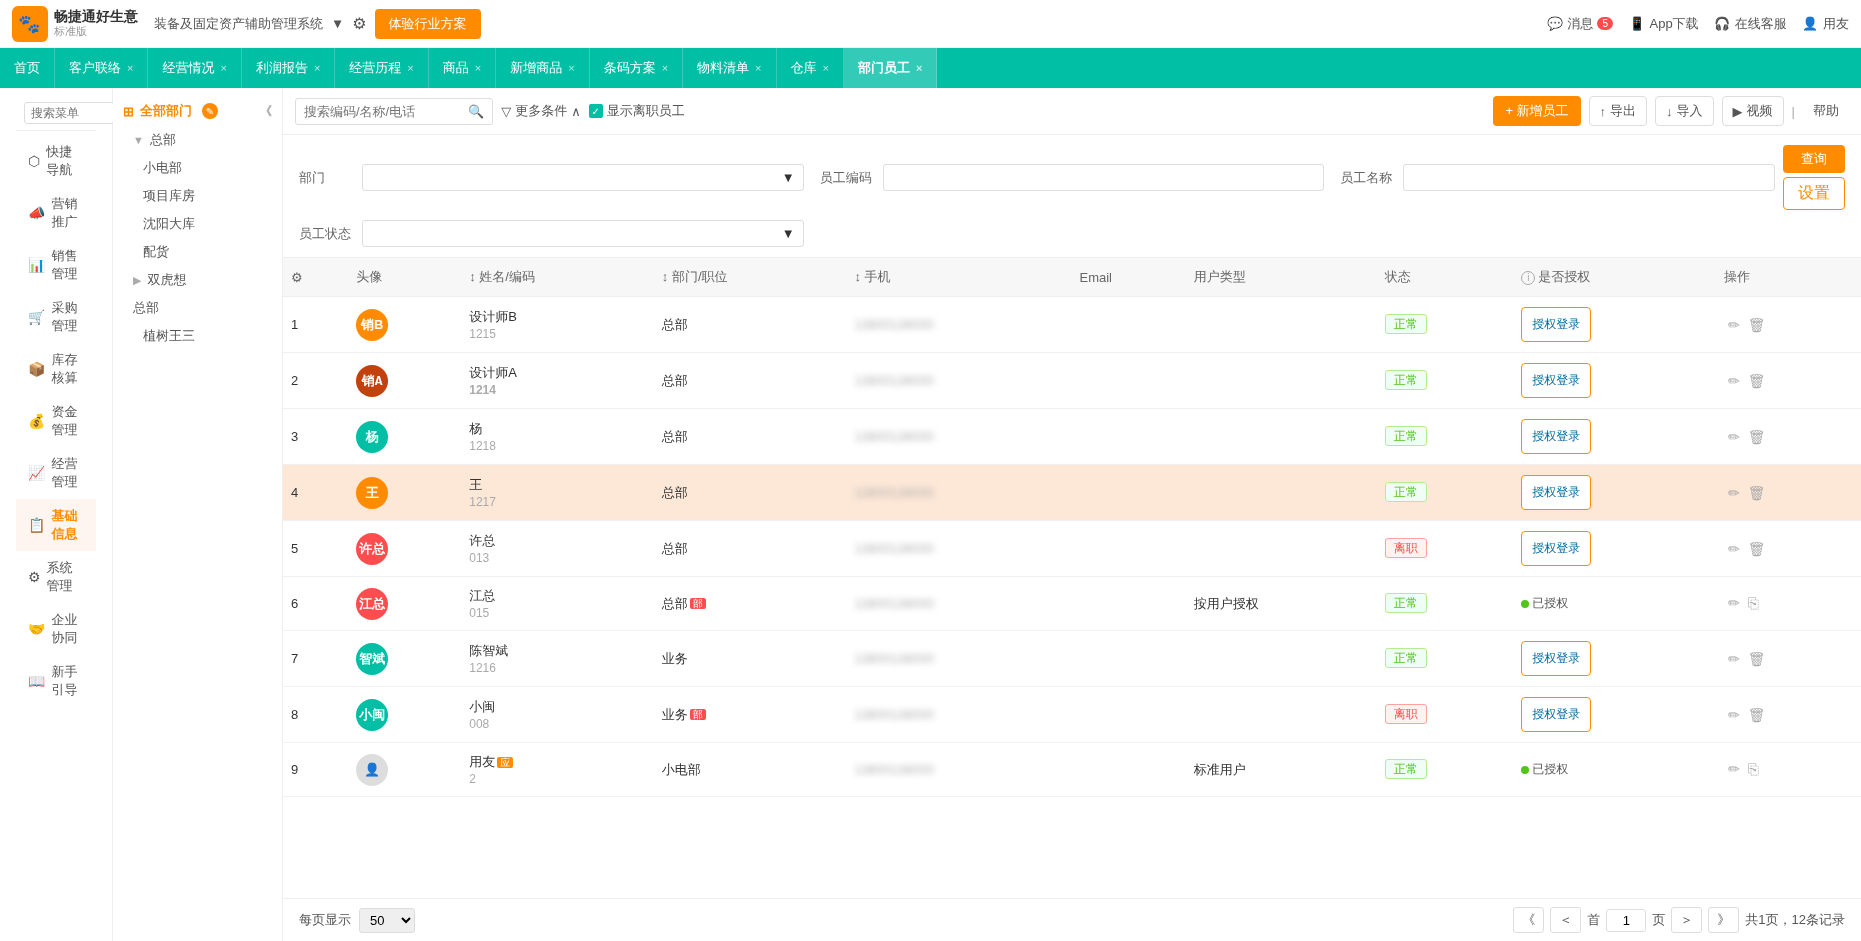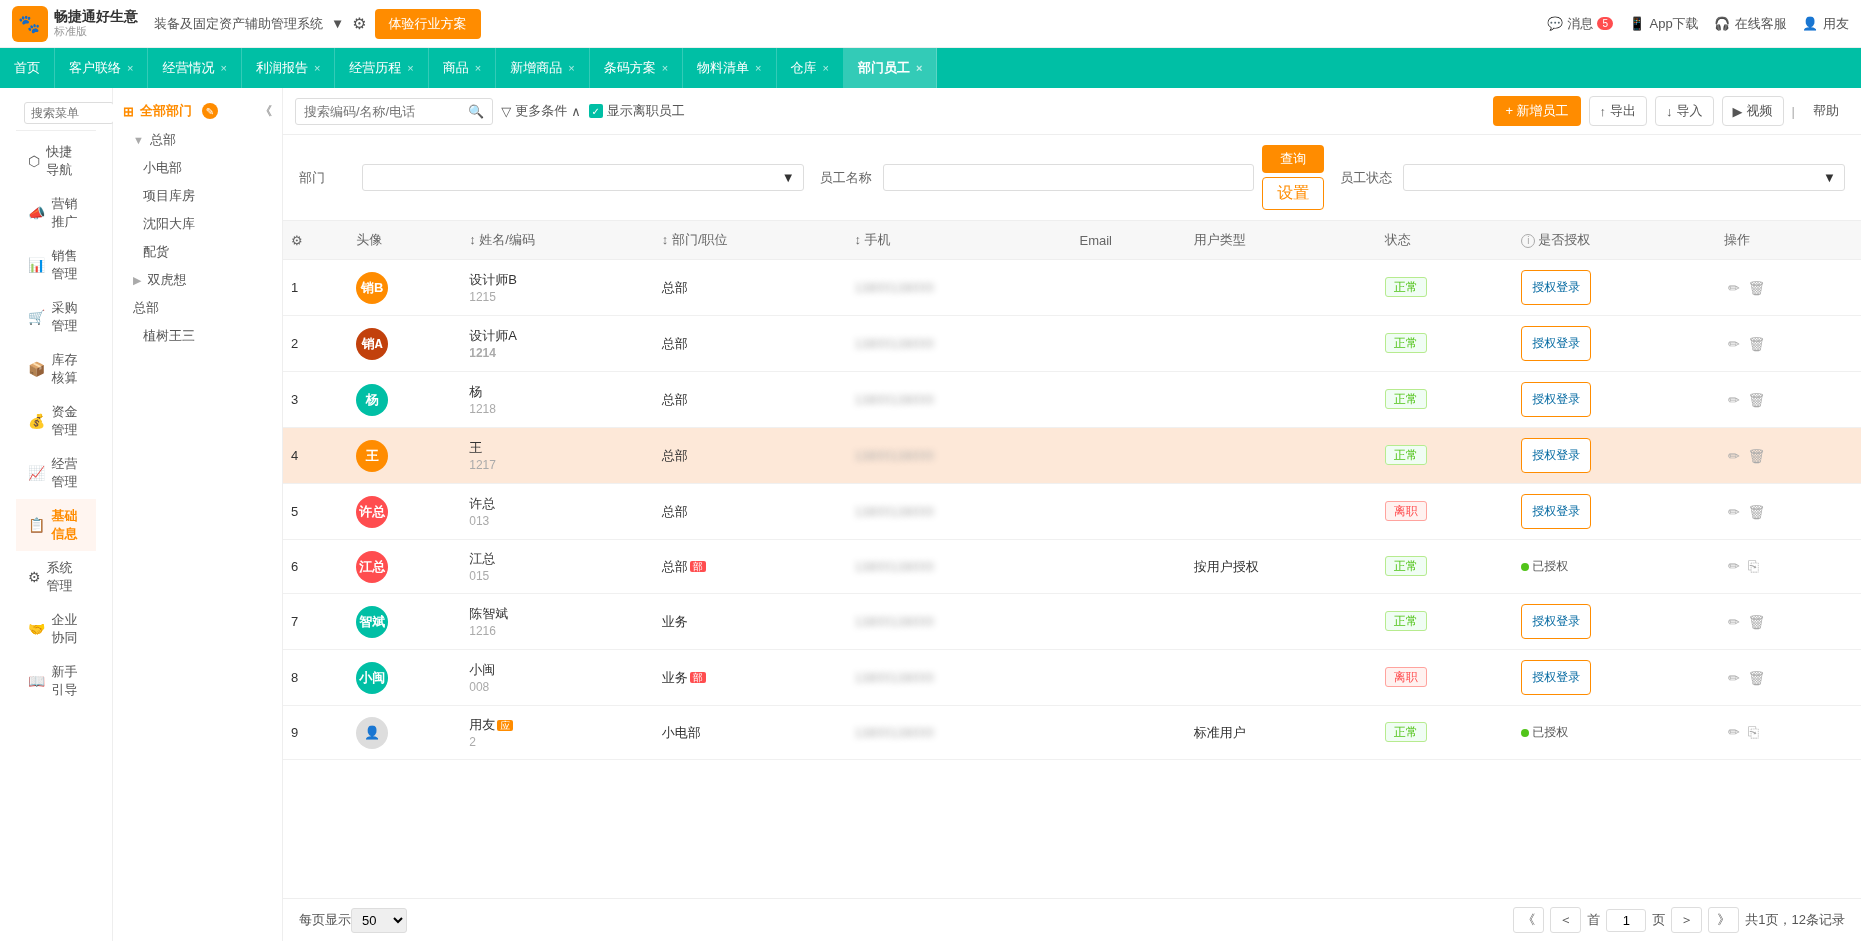--- a/index.html
+++ b/index.html
@@ -88,21 +88,21 @@
     .status-resigned { background: #fff2f0; color: #ff4d4f; border: 1px solid #ffa39e; }
     .auth-btn { border: 1px solid #ff8c00; color: #0369a1; background: #fff; border-radius: 4px; padding: 8px 10px; cursor: pointer; font-size: 12px; white-space: nowrap; }
     .authorized { color: #555; font-size: 12px; display: flex; align-items: center; gap: 3px; }
     .dot-green { width: 8px; height: 8px; border-radius: 50%; background: #52c41a; display: inline-block; }
     .op-btn { background: none; border: none; cursor: pointer; color: #aaa; font-size: 14px; padding: 2px 4px; }
     .dept-tag { background: #ff4d4f; color: #fff; border-radius: 2px; font-size: 10px; padding: 0 3px; margin-left: 2px; vertical-align: middle; }
     .app-tag { background: #ff8c00; color: #fff; border-radius: 2px; font-size: 10px; padding: 0 3px; margin-left: 2px; vertical-align: middle; }
     .blurred { color: transparent; text-shadow: 0 0 6px #aaa; user-select: none; }
 
     
-    .pagination { background: #fff; border-top: 1px solid #eee; padding: 8px 16px; display: flex; align-items: center; font-size: 13px; color: #555; }
+    .pagination { background: #fff; border-top: 1px solid #eee; padding: 8px 16px; display: flex; align-items: center; gap: 8px; font-size: 13px; color: #555; }
     .pagination-right { margin-left: auto; display: flex; align-items: center; gap: 6px; }
     .page-btn { border: 1px solid #ddd; background: #fff; color: #555; border-radius: 3px; padding: 3px 8px; cursor: pointer; font-size: 13px; }
     .page-btn:disabled { color: #ccc; cursor: default; }
     .page-input { border: 1px solid #ddd; border-radius: 3px; padding: 3px 6px; width: 40px; text-align: center; font-size: 13px; }
     .page-size-select { border: 1px solid #ddd; border-radius: 3px; padding: 3px 6px; font-size: 13px; }
 
     
     .info-icon { display: inline-flex; align-items: center; justify-content: center; width: 14px; height: 14px; border-radius: 50%; border: 1px solid #aaa; color: #aaa; font-size: 10px; margin-right: 3px; }
   </style>
 </head>
@@ -319,20 +319,24 @@
 
         <div class="filter-area">
           <div class="filter-row">
             <span class="filter-label">部门</span>
             <div class="filter-select">
               <span></span>
               <span>▼</span>
             </div>
           </div>
           <div class="filter-row">
+            <span class="filter-label">员工编码</span>
+            <input class="filter-input" type="text" style="">
+          </div>
+          <div class="filter-row">
             <span class="filter-label">员工名称</span>
             <input class="filter-input" type="text" style="">
             <div class="filter-actions">
               <button class="btn-search">查询</button>
               <button class="btn-setting">设置</button>
             </div>
           </div>
           <div class="filter-row">
             <span class="filter-label">员工状态</span>
             <div class="filter-select">

